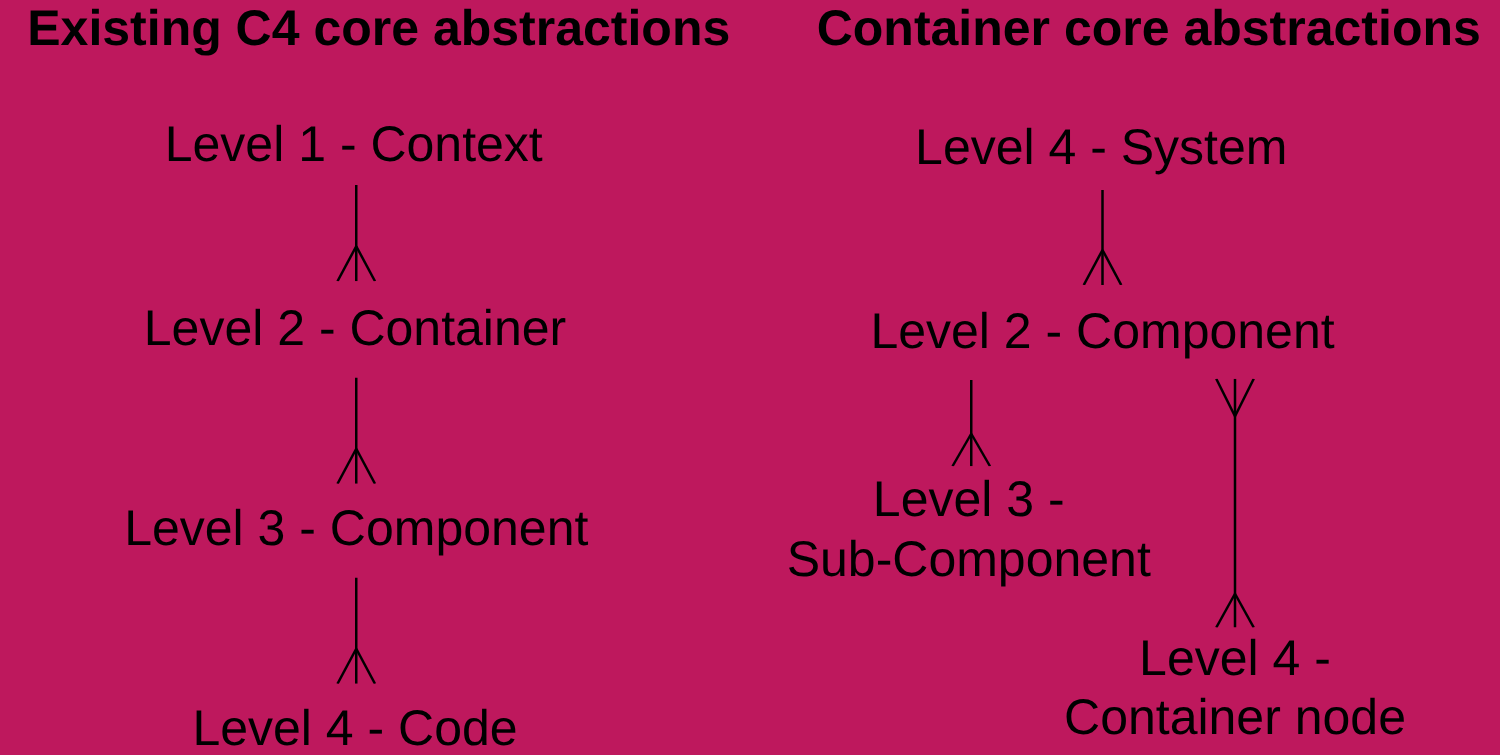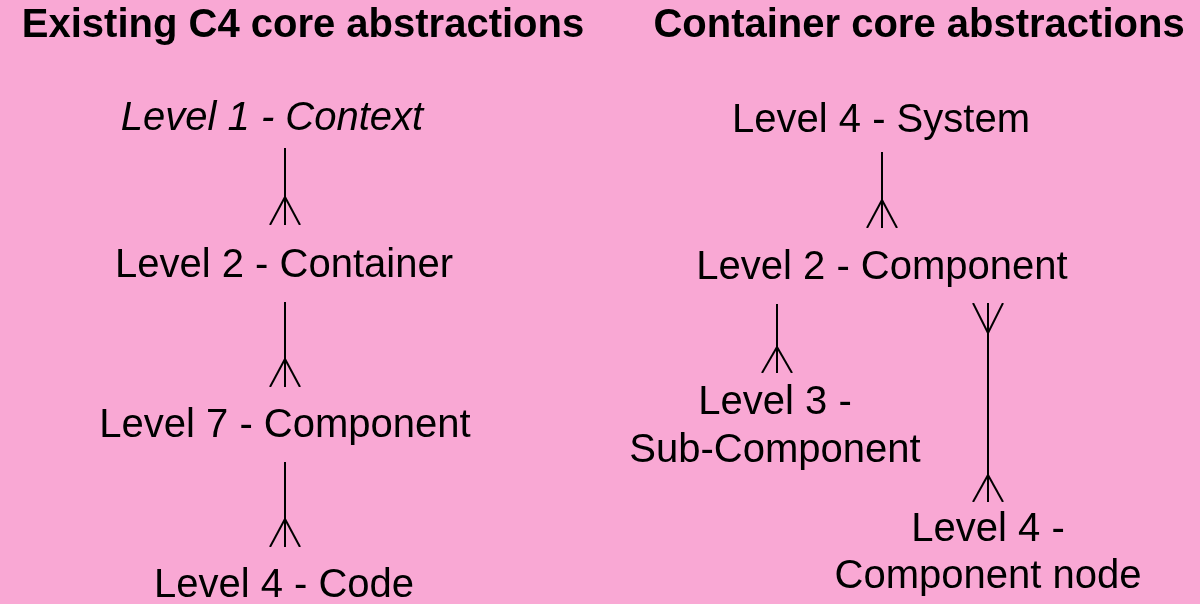--- a/index.html
+++ b/index.html
@@ -4,21 +4,21 @@
 <style>
   html, body {
     margin: 0;
     padding: 0;
     background: #ffffff;
   }
   #canvas {
     position: relative;
     width: 1200px;
     height: 604px;
-    background: #f9a8d4;
+    background: #be185d;
     overflow: hidden;
     font-family: "Liberation Sans", sans-serif;
     color: #000000;
   }
   .panel-title {
     position: absolute;
     transform: translateX(-50%);
     white-space: nowrap;
     font-size: 40px;
     line-height: 46px;
@@ -50,37 +50,37 @@
     fill: none;
   }
 </style>
 </head>
 <body>
 
 <div id="canvas">
 
   <div class="panel-title" style="left:303px; top:0px;">Existing C4 core abstractions</div>
 
-  <div class="node-label" style="left:272px; top:93px;font-style:italic;">Level 1 - Context</div>
+  <div class="node-label" style="left:283px; top:93px;">Level 1 - Context</div>
 
   <svg class="connector" style="left:267px; top:148px;" width="36" height="77" viewBox="0 0 36 77">
     <line x1="18" y1="0" x2="18" y2="77"></line>
     <line x1="18" y1="49" x2="3" y2="77"></line>
     <line x1="18" y1="49" x2="33" y2="77"></line>
   </svg>
 
   <div class="node-label" style="left:284px; top:240px;">Level 2 - Container</div>
 
   <svg class="connector" style="left:267px; top:302px;" width="36" height="85" viewBox="0 0 36 85">
     <line x1="18" y1="0" x2="18" y2="85"></line>
     <line x1="18" y1="57" x2="3" y2="85"></line>
     <line x1="18" y1="57" x2="33" y2="85"></line>
   </svg>
 
-  <div class="node-label" style="left:285px; top:400px;">Level 7 - Component</div>
+  <div class="node-label" style="left:285px; top:400px;">Level 3 - Component</div>
 
   <svg class="connector" style="left:267px; top:462px;" width="36" height="85" viewBox="0 0 36 85">
     <line x1="18" y1="0" x2="18" y2="85"></line>
     <line x1="18" y1="57" x2="3" y2="85"></line>
     <line x1="18" y1="57" x2="33" y2="85"></line>
   </svg>
 
   <div class="node-label" style="left:284px; top:560px;">Level 4 - Code</div>
 
   <div class="panel-title" style="left:919px; top:0px;">Container core abstractions</div>
@@ -109,16 +109,16 @@
   <svg class="connector" style="left:970px; top:303px;" width="36" height="199" viewBox="0 0 36 199">
     <line x1="18" y1="0" x2="18" y2="199"></line>
     <line x1="18" y1="30" x2="3" y2="0"></line>
     <line x1="18" y1="30" x2="33" y2="0"></line>
     <line x1="18" y1="172" x2="3" y2="199"></line>
     <line x1="18" y1="172" x2="33" y2="199"></line>
   </svg>
 
   <div class="node-label two-line tight" style="left:988px; top:504px;">
     <div>Level 4 -</div>
-    <div>Component node</div>
+    <div>Container node</div>
   </div>
 
 </div>
 
 </body></html>

